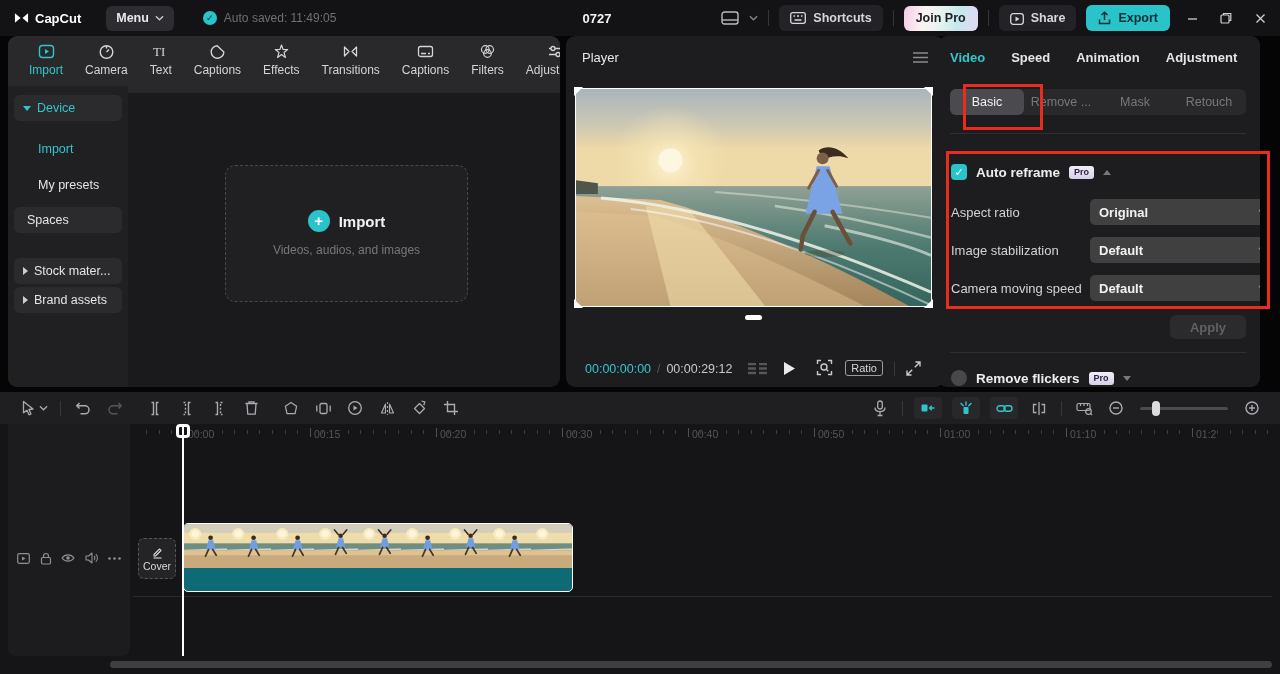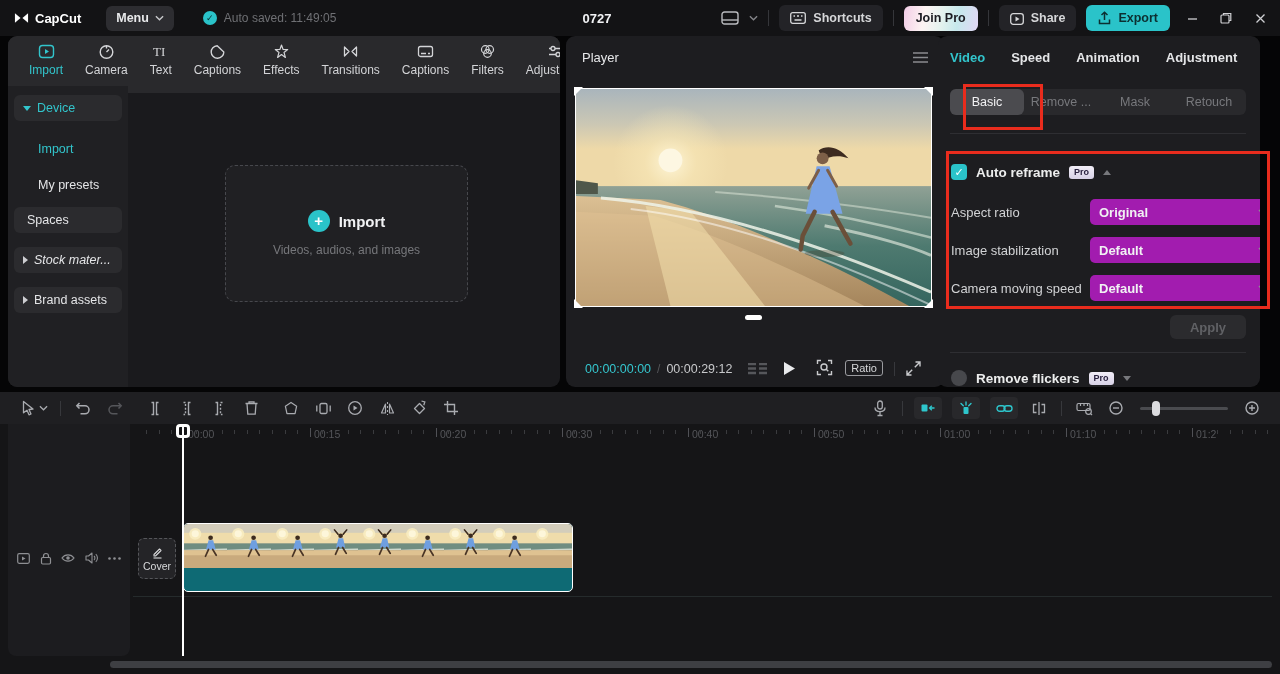--- a/index.html
+++ b/index.html
@@ -69,21 +69,21 @@
   .subchip.active{background:#4b4b4f;color:#f2f2f4;}
   .idiv{position:absolute;left:12px;right:14px;height:1px;background:#2e2e32;}
   .ar-head{position:absolute;left:13px;top:128px;display:flex;align-items:center;gap:9px;}
   .checkbox{width:16px;height:16px;border-radius:4px;background:#2ac3c9;color:#fff;font-size:11px;font-weight:700;display:flex;align-items:center;justify-content:center;}
   .checkbox.off{background:#47484c;border-radius:50%;}
   .sec-label{font-size:13.5px;font-weight:700;color:#eceded;}
   .pro-badge{background:linear-gradient(180deg,#f2eef8,#d7d1e6);color:#2a2240;font-size:9px;font-weight:700;border-radius:3px;padding:2px 5px;line-height:1;}
   .tri-up-s{width:0;height:0;border-left:4px solid transparent;border-right:4px solid transparent;border-bottom:5px solid #77787c;}
   .tri-down-s{width:0;height:0;border-left:4px solid transparent;border-right:4px solid transparent;border-top:5px solid #77787c;}
   .fieldlabel{position:absolute;left:13px;font-size:13px;color:#d2d3d5;}
-  .select{position:absolute;left:152px;width:187px;height:26px;background:#a21caf;border-radius:5px;display:flex;align-items:center;padding:0 9px;box-sizing:border-box;font-size:13px;font-weight:700;color:#f0f1f3;}
+  .select{position:absolute;left:152px;width:187px;height:26px;background:#404040;border-radius:5px;display:flex;align-items:center;padding:0 9px;box-sizing:border-box;font-size:13px;font-weight:700;color:#f0f1f3;}
   .select .chev{margin-left:auto;}
   .apply-btn{position:absolute;right:14px;top:279px;width:76px;height:24px;background:#2b2b2e;border-radius:6px;display:flex;align-items:center;justify-content:center;font-size:13px;font-weight:700;color:#606165;}
   .rf-head{position:absolute;left:13px;top:334px;display:flex;align-items:center;gap:9px;}
 
   
   .redbox{position:absolute;border:3px solid #e92c1d;z-index:50;}
 
   
   .tl-toolbar{position:absolute;left:0;top:392px;width:1280px;height:32px;background:#1f1f22;display:flex;align-items:center;padding:0 12px;box-sizing:border-box;}
   .ticon{width:20px;height:20px;display:flex;align-items:center;justify-content:center;color:#a9abb0;margin:0 6px;}
@@ -267,21 +267,21 @@
       </div>
       <div class="side-plain teal" style="top:56px;">
         <span>Import</span>
       </div>
       <div class="side-plain" style="top:92px;">
         <span>My presets</span>
       </div>
       <div class="side-box" style="top:121px;padding-left:13px;">
         <span>Spaces</span>
       </div>
-      <div class="side-box" style="top:161px;font-style:italic;">
+      <div class="side-box" style="top:172px;">
         <span class="tri-right"></span>
         <span>Stock mater...</span>
       </div>
       <div class="side-box" style="top:201px;">
         <span class="tri-right"></span>
         <span>Brand assets</span>
       </div>
     </div>
 
     <div class="dropzone">

